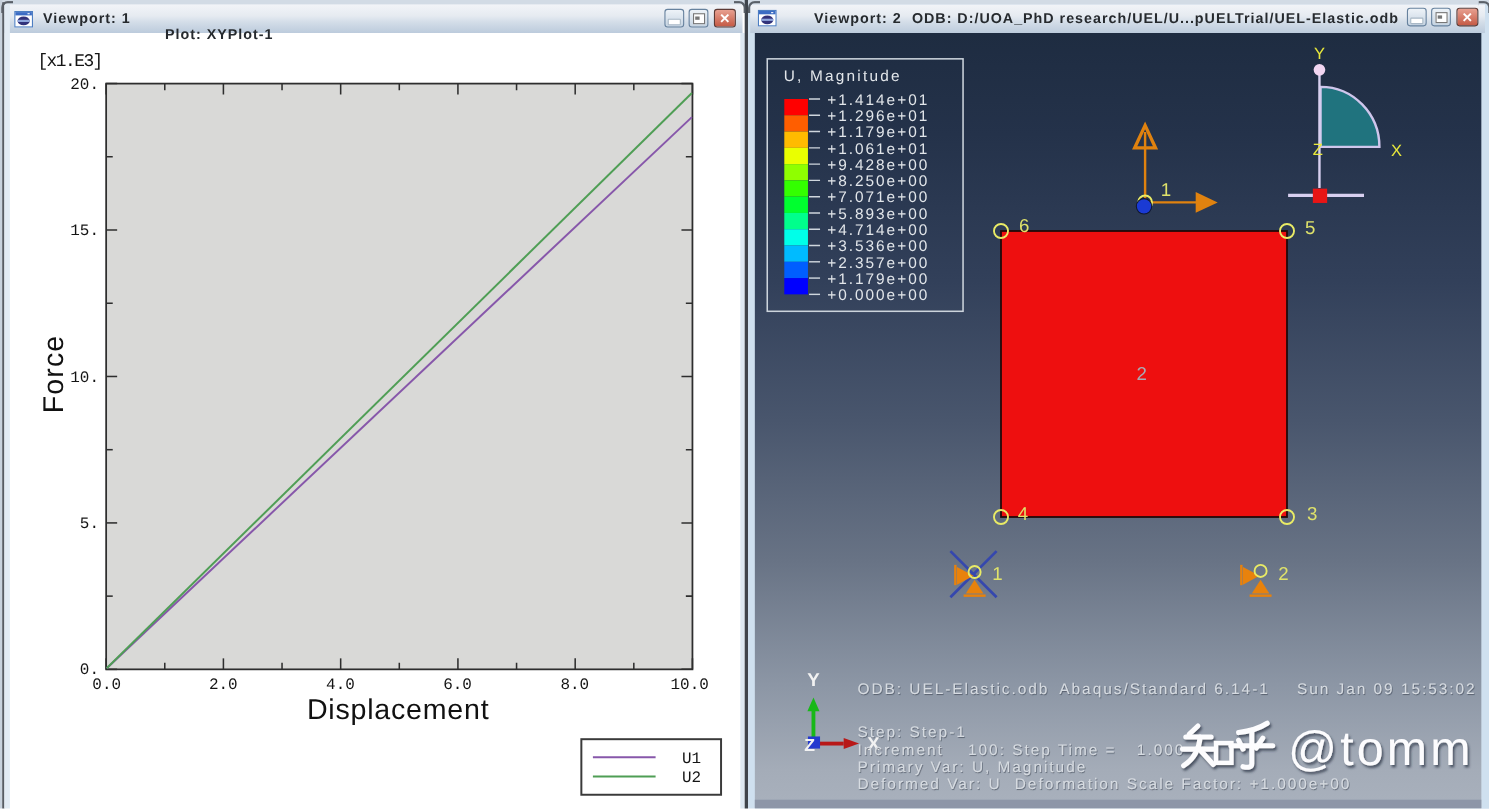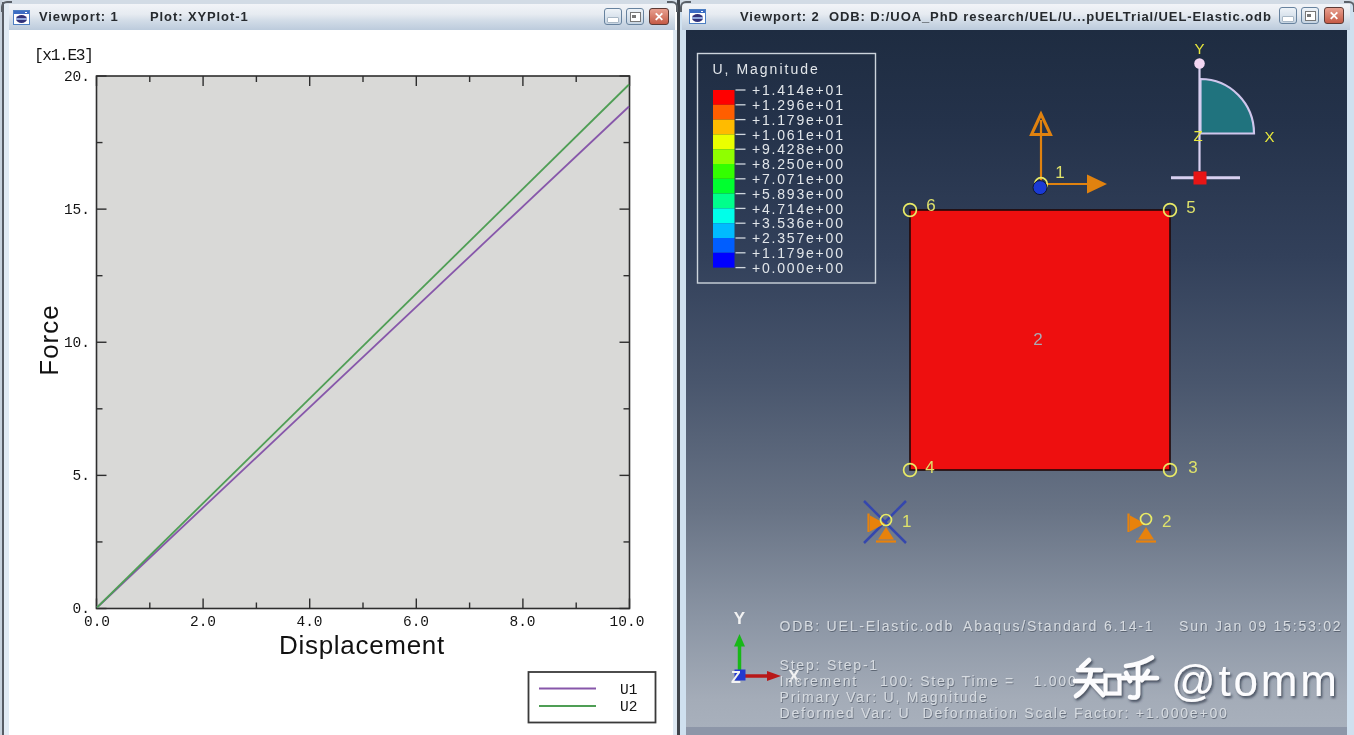--- a/index.html
+++ b/index.html
@@ -22,21 +22,21 @@
   <div class="abs" style="left:4px;top:4px;width:5px;height:731px;background:#e2ebf4;"></div>
 
   <div class="abs" style="left:13px;top:10px;width:17px;height:15px;background:#fff;border:1px solid #4d7ec2;box-sizing:border-box;">
     <div class="abs" style="left:0;top:0;width:15px;height:3px;background:#3b6cc4;"></div>
     <div class="abs" style="left:11px;top:1px;width:2px;height:1px;background:#fff;"></div>
     <div class="abs" style="left:2px;top:4px;width:11px;height:8px;border-radius:50%;background:#32327a;"></div>
     <div class="abs" style="left:2px;top:7px;width:11px;height:2px;background:#8fa6dc;"></div>
   </div>
 
   <div class="abs ttext" style="left:39px;top:9px;">Viewport: 1</div>
-  <div class="abs ttext" style="left:150px;top:9px;text-align:center;">Plot: XYPlot-1</div>
+  <div class="abs ttext" style="left:150px;top:23px;text-align:center;">Plot: XYPlot-1</div>
 
   <div class="abs" id="lbtns">
       <div class="abs" style="left:603.5px;top:8px;width:18px;height:17px;border:1.5px solid #67829e;border-radius:3px;box-sizing:border-box;background:linear-gradient(#eef3f8,#c6d4e2);">
         <div class="abs" style="left:2.5px;top:8px;width:10px;height:4px;background:#fff;border:1px solid #a9b8c6;border-radius:1px;"></div>
       </div>
       <div class="abs" style="left:626px;top:8px;width:18px;height:17px;border:1.5px solid #67829e;border-radius:3px;box-sizing:border-box;background:linear-gradient(#eef3f8,#c6d4e2);">
         <div class="abs" style="left:2.5px;top:3px;width:9px;height:8px;background:#fff;border:1px solid #777;">
           <div class="abs" style="left:1.5px;top:2px;width:4px;height:3px;background:#777;"></div>
         </div>
       </div>

